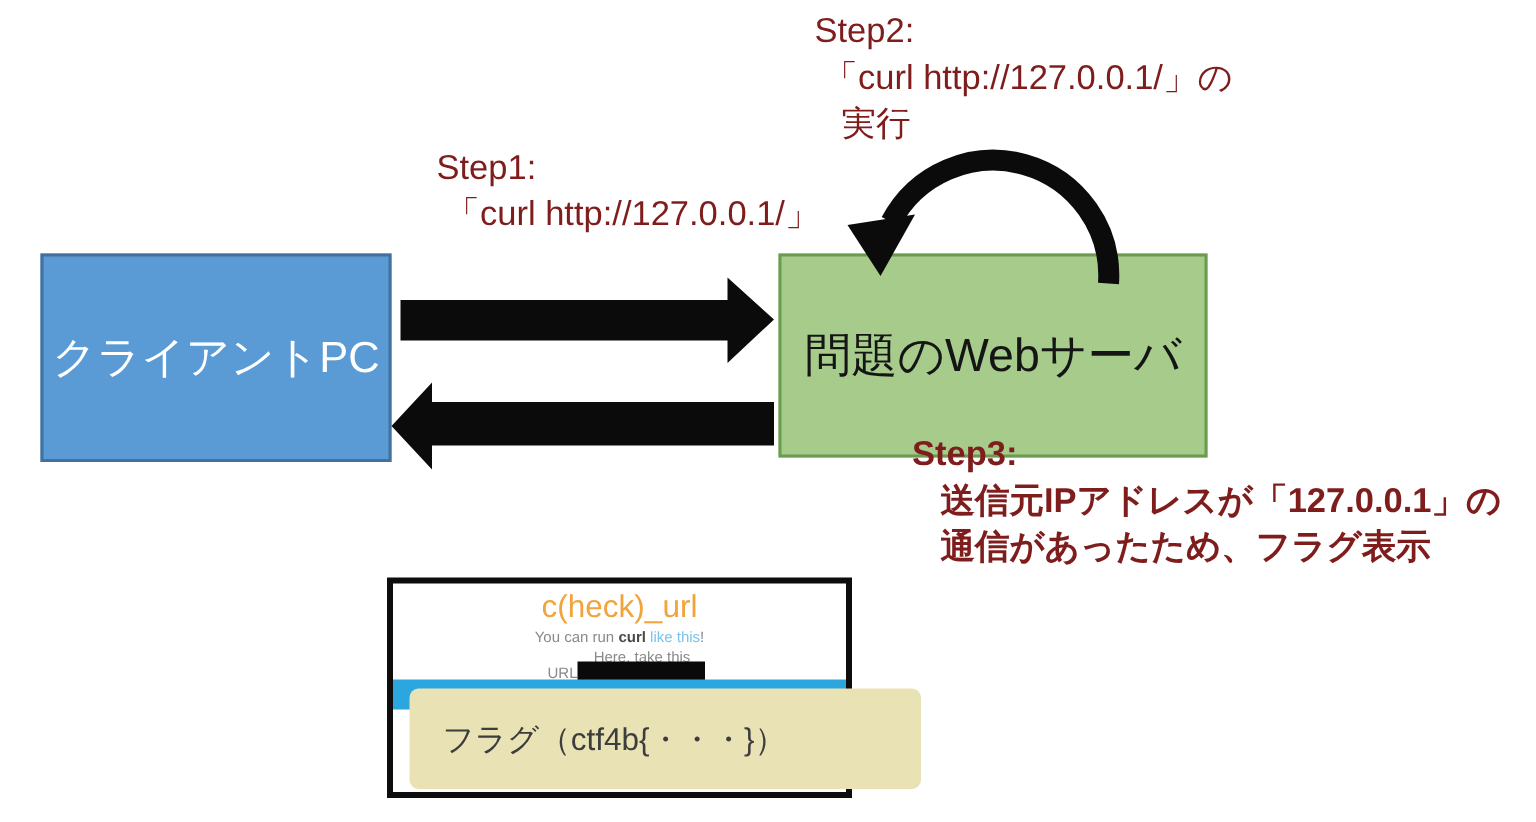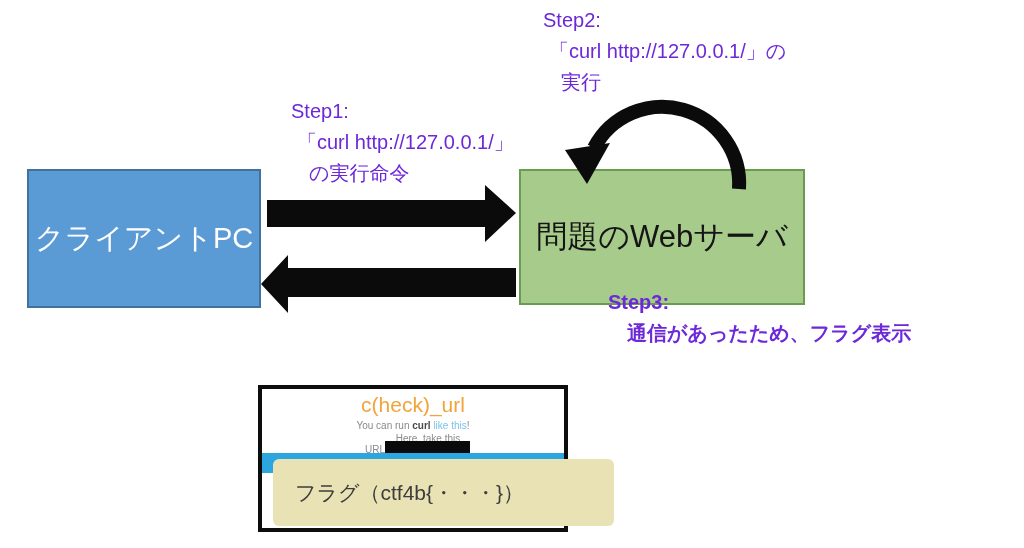--- a/index.html
+++ b/index.html
@@ -15,21 +15,21 @@
     left:27px;top:169px;width:234px;height:139px;
     background:#5b9bd5;border:2px solid #41719c;color:#ffffff;
     font-size:29px;z-index:1;
   }
   #server-box{
     left:519px;top:169px;width:286px;height:136px;
     background:#a6cb8b;border:2px solid #6b9b4e;color:#151515;
     font-size:31px;z-index:1;
   }
   .step{
-    position:absolute;color:#6d28d9;font-size:20px;line-height:31px;
+    position:absolute;color:#7f1d1d;font-size:23px;line-height:31px;
     white-space:nowrap;z-index:6;
   }
   #step1{left:247px;top:96px;margin-left:44px;}
   #step2{left:543px;top:5px;}
   #step3{left:608px;top:287px;font-weight:bold;}
   #step4{left:247px;top:319px;}
   .step .l2{margin-left:6px;}
   .step .l3{margin-left:18px;}
   #step3 .l2,#step3 .l3{margin-left:19px;}
   #step4 .l2{margin-left:16px;}
@@ -85,31 +85,31 @@
   <svg id="arrow-layer" viewBox="0 0 1024 548" xmlns="http://www.w3.org/2000/svg">
     <polygon points="267,200 485,200 485,185 516,213 485,242 485,227 267,227" fill="#0b0b0b"></polygon>
     <polygon points="516,268 288,268 288,255 261,284 288,313 288,297 516,297" fill="#0b0b0b"></polygon>
     <path d="M 739 189 A 77 77 0 0 0 594 148" stroke="#0b0b0b" stroke-width="14" fill="none"></path>
     <polygon points="565,150 610,143 587,184" fill="#0b0b0b"></polygon>
   </svg>
 
   <div id="step1" class="step">
     <div class="l1">Step1:</div>
     <div class="l2">「curl http://127.0.0.1/」</div>
-    <div class="l3">の実行命令</div>
   </div>
 
   <div id="step2" class="step">
     <div class="l1">Step2:</div>
     <div class="l2">「curl http://127.0.0.1/」の</div>
     <div class="l3">実行</div>
   </div>
 
   <div id="step3" class="step">
     <div class="l1">Step3:</div>
+    <div class="l2">送信元IPアドレスが「127.0.0.1」の</div>
     <div class="l3">通信があったため、フラグ表示</div>
   </div>
 
 
   <div id="shot">
     <div id="shot-subtitle"><span>You can run </span><span class="curl">curl</span><span class="link"> like this</span><span>!</span></div>
     <div id="shot-title">c(heck)_url</div>
     <div id="shot-here">Here, take this</div>
     <div id="shot-url">URL:</div>
     <div id="shot-redact"></div>

